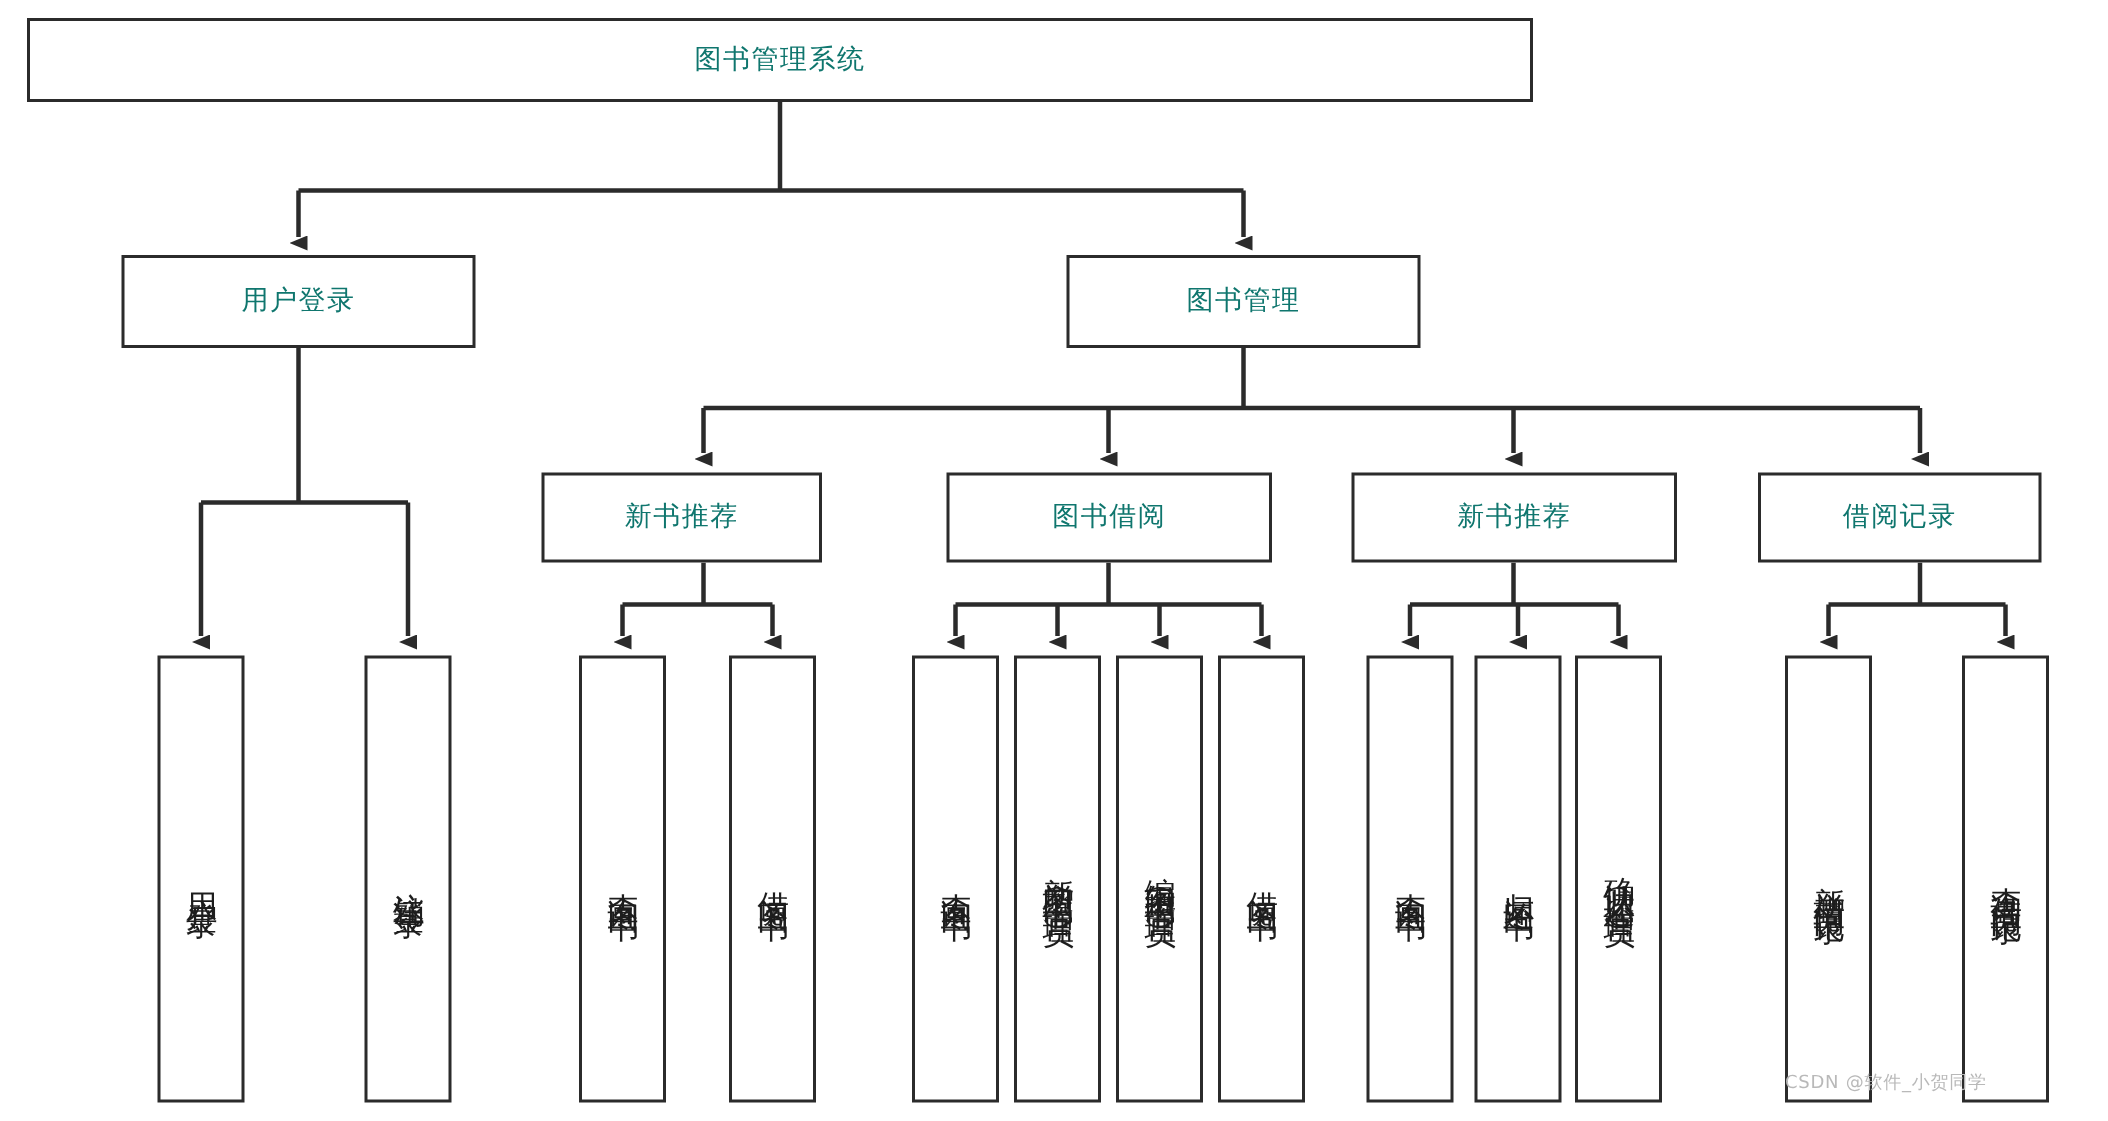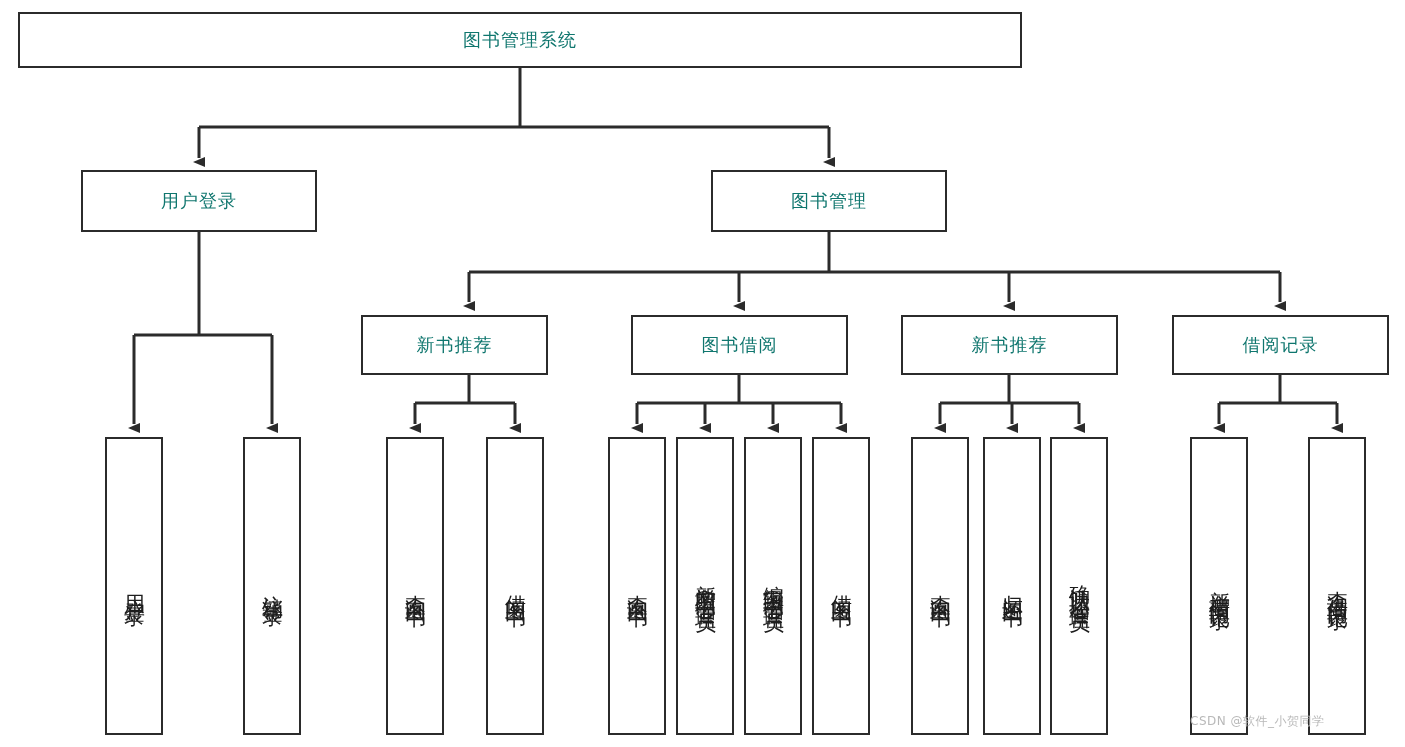--- a/index.html
+++ b/index.html
@@ -139,21 +139,21 @@
 
   <div class="node-box" style="left:361px; top:315px; width:187px; height:60px;">
     <span class="node-label-h">新书推荐</span>
   </div>
   <div class="node-box" style="left:631px; top:315px; width:217px; height:60px;">
     <span class="node-label-h">图书借阅</span>
   </div>
   <div class="node-box" style="left:901px; top:315px; width:217px; height:60px;">
     <span class="node-label-h">新书推荐</span>
   </div>
-  <div class="node-box" style="left:1172px; top:315px; width:217px; height:60px;">
+  <div class="node-box" style="left:1172px; top:315px; width:189px; height:60px;">
     <span class="node-label-h">借阅记录</span>
   </div>
 
   <div class="node-box leaf" style="left:105px; top:437px; width:58px; height:298px;">
     <span class="node-label-v">用户登录</span>
   </div>
   <div class="node-box leaf" style="left:243px; top:437px; width:58px; height:298px;">
     <span class="node-label-v">注销登录</span>
   </div>
 

